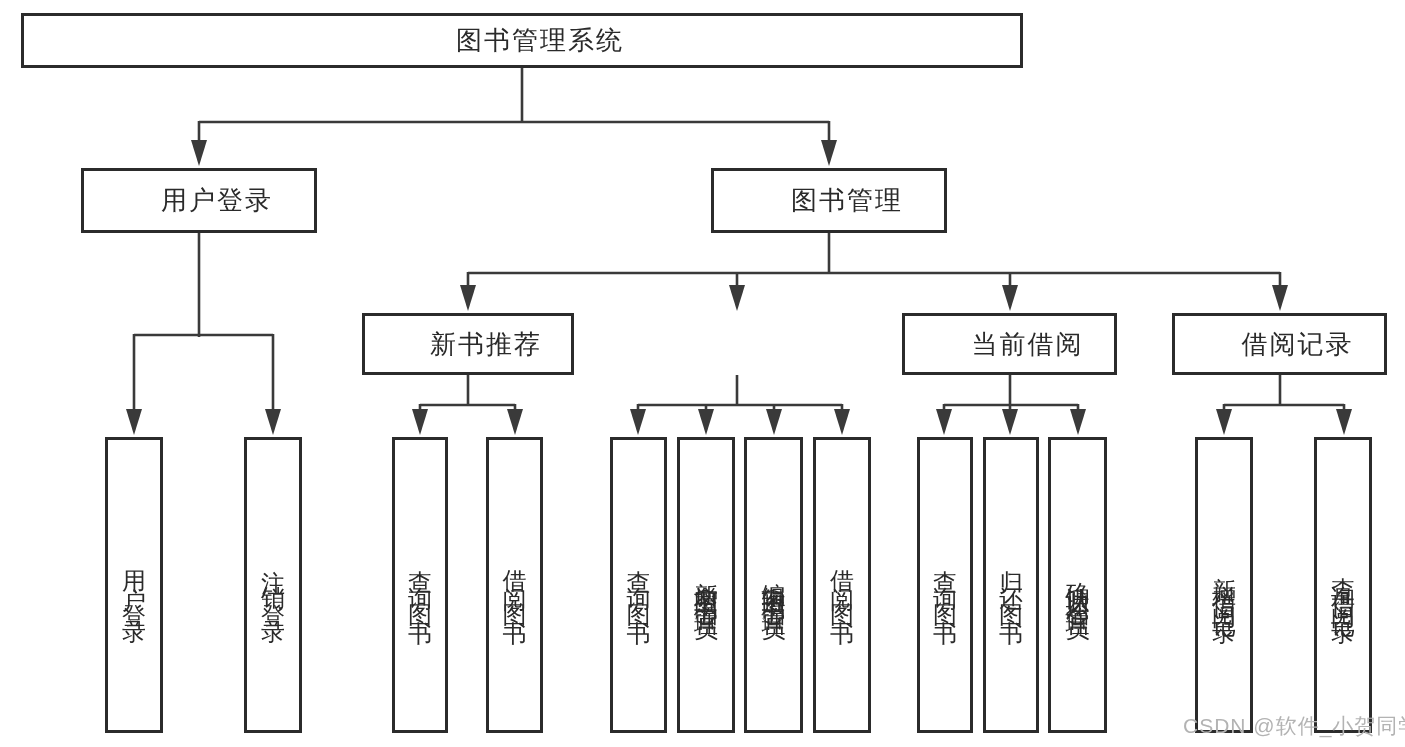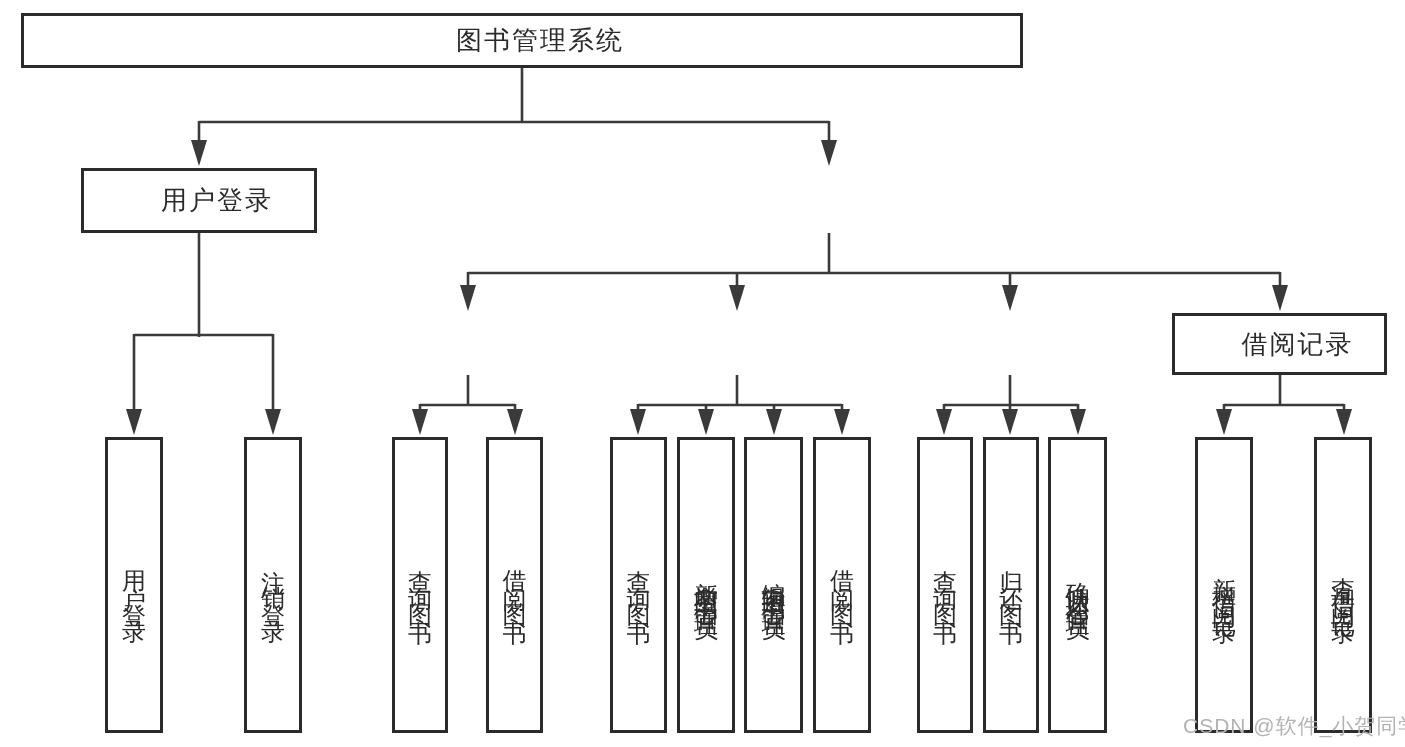--- a/index.html
+++ b/index.html
@@ -103,21 +103,30 @@
       <polygon points="1336,409 1352,409 1344,435" fill="#3a3a3a"></polygon>
     </svg>
 
   <div class="box hbox" style="left:21px;top:13px;width:1002px;height:55px">
     <span>图书管理系统</span>
   </div>
 
   <div class="box hbox" style="left:81px;top:168px;width:236px;height:65px">
     <span>用户登录</span>
   </div>
+  <div class="box hbox" style="left:711px;top:168px;width:236px;height:65px">
+    <span>图书管理</span>
+  </div>
 
+  <div class="box hbox" style="left:362px;top:313px;width:212px;height:62px">
+    <span>新书推荐</span>
+  </div>
+  <div class="box hbox" style="left:902px;top:313px;width:215px;height:62px">
+    <span>当前借阅</span>
+  </div>
   <div class="box hbox" style="left:1172px;top:313px;width:215px;height:62px">
     <span>借阅记录</span>
   </div>
 
   <div class="box leaf" style="left:105px;width:58px">
     <span>用户登录</span>
   </div>
   <div class="box leaf" style="left:244px;width:58px">
     <span>注销登录</span>
   </div>

